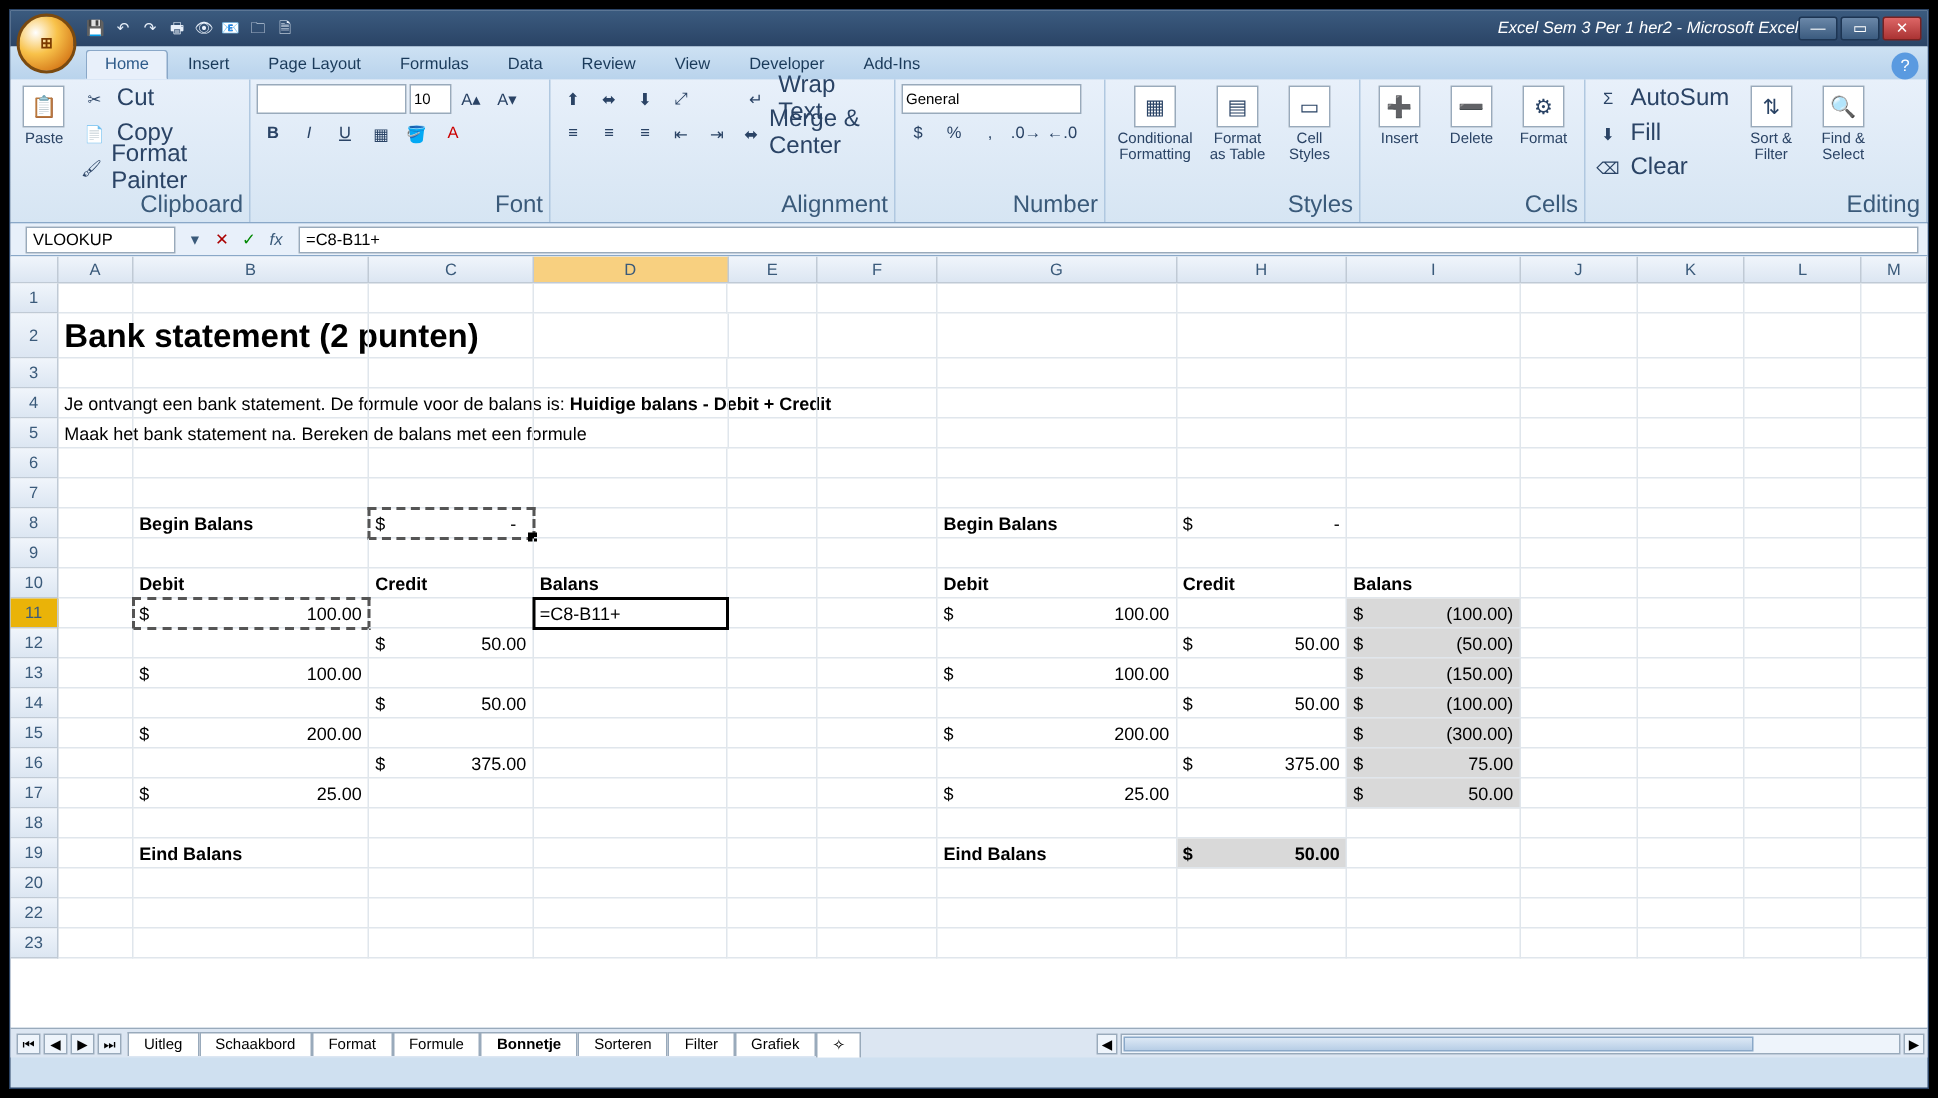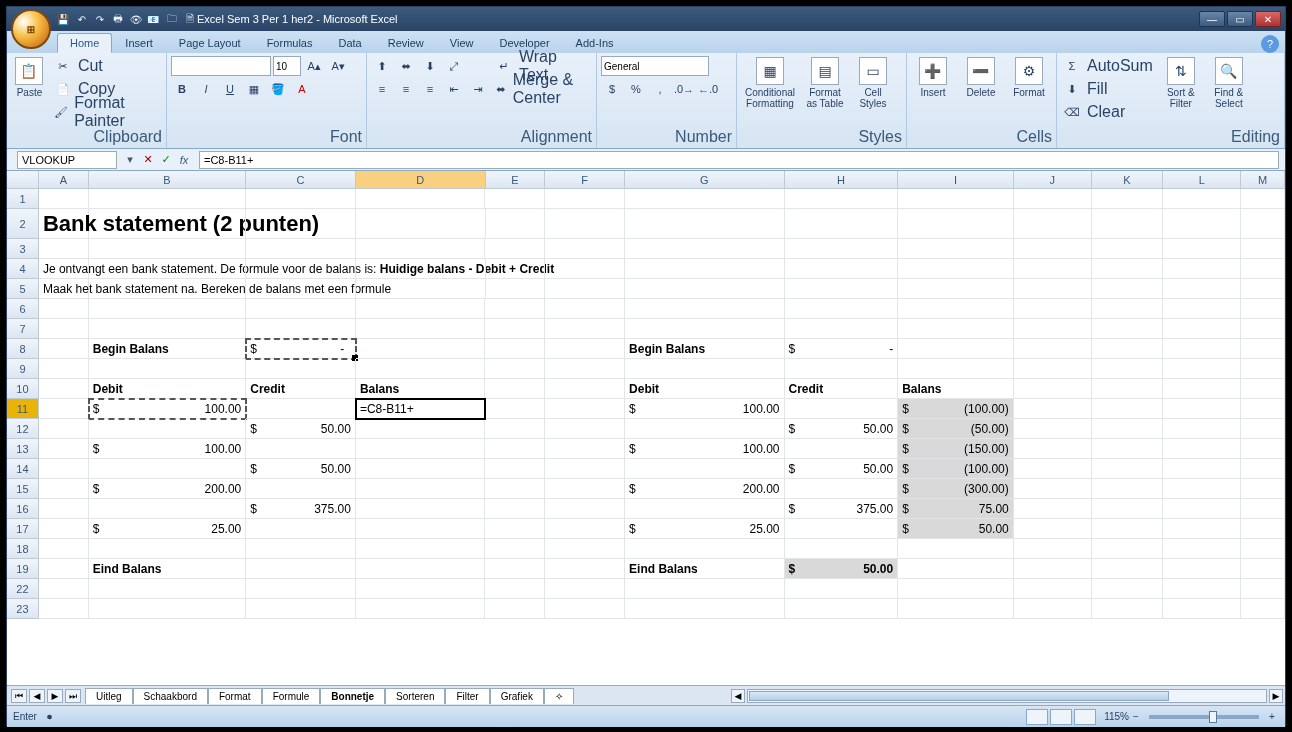--- a/index.html
+++ b/index.html
@@ -1,21 +1,21 @@
 <!DOCTYPE html>
 <html><head>
 <meta charset="utf-8">
 <style>
 * { box-sizing: border-box; margin: 0; padding: 0; font-family: "Segoe UI", Tahoma, sans-serif; }
 body { background: #000; width: 1292px; height: 732px; overflow: hidden; position: relative; }
 .window { position: absolute; left: 6px; top: 6px; width: 1280px; height: 720px; background: #cfe0f0; border: 1px solid #2a4365; box-shadow: 0 0 0 2px rgba(0,0,0,.4); }
 .titlebar { height: 24px; background: linear-gradient(#3b5b7f,#2a4365); display: flex; align-items: center; color: #fff; font-size: 11px; padding: 0 4px; }
 .titlebar .qa { display: flex; gap: 4px; }
 .titlebar .qa span { width: 14px; height: 14px; display: inline-flex; align-items: center; justify-content: center; font-size: 10px; color: #e8f0fa; }
-.titlebar .ttl { flex: 1; text-align: left; }
+.titlebar .ttl { flex: 1; text-align: right; font-style: italic; }
 .titlebar .wbtn { display: flex; gap: 2px; }
 .titlebar .wbtn span { width: 26px; height: 16px; background: linear-gradient(#6a87a8,#3b5b7f); border: 1px solid #1d3553; display: inline-flex; align-items: center; justify-content: center; font-size: 10px; color: #fff; border-radius: 2px; }
 .titlebar .wbtn .close { background: linear-gradient(#d66,#a33); border-color: #722; }
 
 .office-btn { position: absolute; left: 4px; top: 2px; width: 40px; height: 40px; border-radius: 50%; background: radial-gradient(circle at 30% 30%, #fff, #f8c24a 40%, #d67a1a 80%); border: 2px solid #7a4a10; z-index: 5; display:flex;align-items:center;justify-content:center;font-size:10px;color:#7a3a00;font-weight:bold;}
 
 .tabsrow { height: 22px; background: linear-gradient(#cde1f3,#b9d3ec); display: flex; align-items: flex-end; padding-left: 50px; font-size: 11px; }
 .tabsrow .tab { padding: 3px 12px; border: 1px solid transparent; cursor: default; color: #1a3a5a; }
 .tabsrow .tab.active { background: #e8f0fa; border: 1px solid #8aa8c8; border-bottom: 1px solid #e8f0fa; border-radius: 3px 3px 0 0; color: #2e5b8a; font-weight: 500; }
 .tabsrow .help { margin-left: auto; width: 18px; height: 18px; background: #5a9ae0; border-radius: 50%; color: #fff; text-align: center; line-height: 18px; font-size: 11px; margin-right: 6px; }
@@ -196,21 +196,21 @@
             </div>
         </div>
       </div>
       <div class="lbl">Alignment</div>
     </div>
 
     <div class="rgroup" style="width:140px">
       <div class="body">
         <div class="rcol" style="width:100%">
           <div class="rline">
-              <input class="sel" style="width: 108px;" value="General">
+              <input class="sel" style="width: 120px;" value="General">
             </div>
           <div class="rline">
             <span class="mini">$</span>
             <span class="mini">%</span>
             <span class="mini">,</span>
             <span class="mini">.0→</span>
             <span class="mini">←.0</span>
           </div>
         </div>
       </div>
@@ -607,20 +607,36 @@
           <div class="cell colw-F"></div>
           <div class="cell colw-G b">Eind Balans</div>
           <div class="cell colw-H r grey b"><span class="dol">$</span>50.00</div>
           <div class="cell colw-I"></div>
           <div class="cell colw-J"></div>
           <div class="cell colw-K"></div>
           <div class="cell colw-L"></div>
           <div class="cell colw-M"></div>
         </div>
         <div class="row">
+          <div class="rh">20</div>
+          <div class="cell colw-A"></div>
+          <div class="cell colw-B"></div>
+          <div class="cell colw-C"></div>
+          <div class="cell colw-D"></div>
+          <div class="cell colw-E"></div>
+          <div class="cell colw-F"></div>
+          <div class="cell colw-G"></div>
+          <div class="cell colw-H"></div>
+          <div class="cell colw-I"></div>
+          <div class="cell colw-J"></div>
+          <div class="cell colw-K"></div>
+          <div class="cell colw-L"></div>
+          <div class="cell colw-M"></div>
+        </div>
+        <div class="row">
           <div class="rh">22</div>
           <div class="cell colw-A"></div>
           <div class="cell colw-B"></div>
           <div class="cell colw-C"></div>
           <div class="cell colw-D"></div>
           <div class="cell colw-E"></div>
           <div class="cell colw-F"></div>
           <div class="cell colw-G"></div>
           <div class="cell colw-H"></div>
           <div class="cell colw-I"></div>
@@ -668,29 +684,14 @@
     <span class="stab">✧</span>
     <div class="scroll">
       <span class="sbtn">◀</span>
       <div class="sbar">
           <div class="thumb"></div>
         </div>
       <span class="sbtn">▶</span>
     </div>
   </div>
 
-  <div class="statusbar">
-    <span>Enter</span>
-    <span style="margin-left:10px">⏺</span>
-    <div class="views">
-      <span></span>
-      <span></span>
-      <span></span>
-    </div>
-    <span class="zoom">115%</span>
-    <span class="zm">−</span>
-    <div class="slider">
-        <div class="th"></div>
-      </div>
-    <span class="zm">+</span>
-  </div>
 
 </div>
 
 </body></html>

